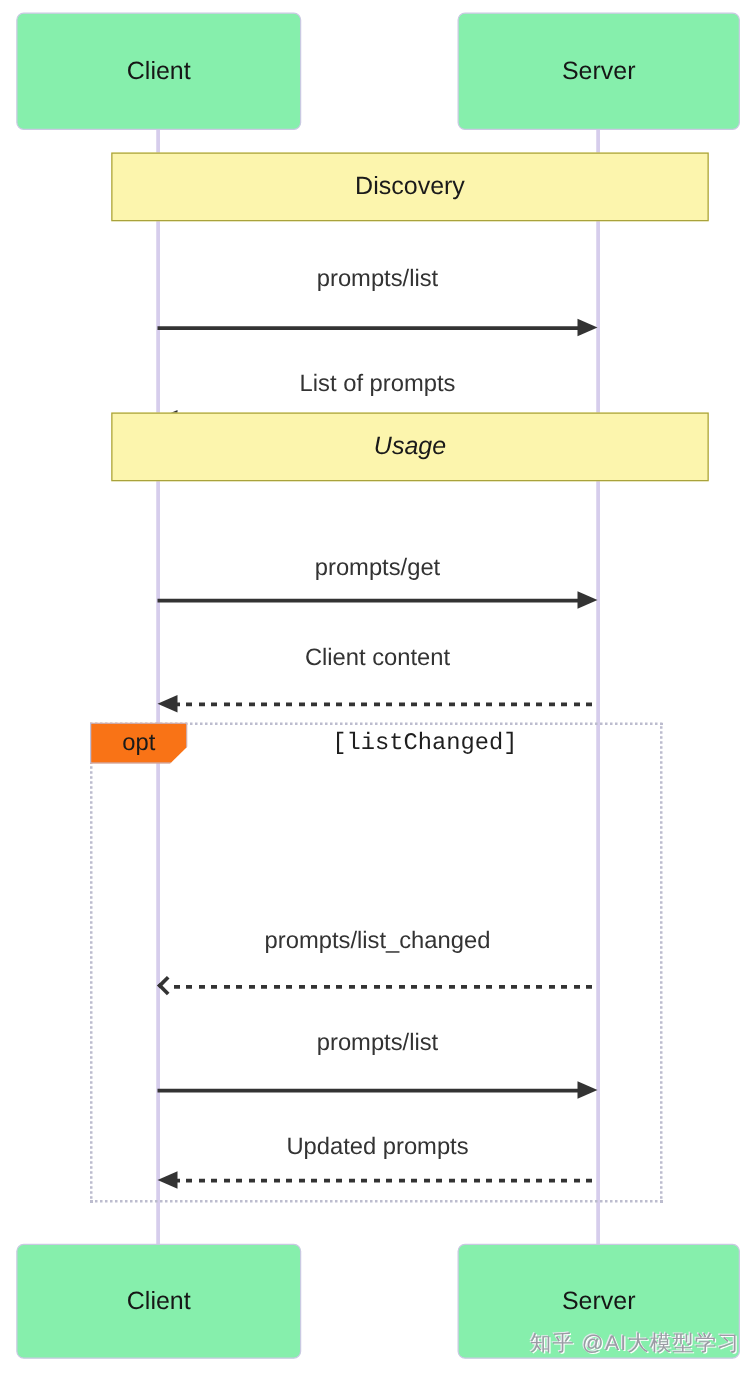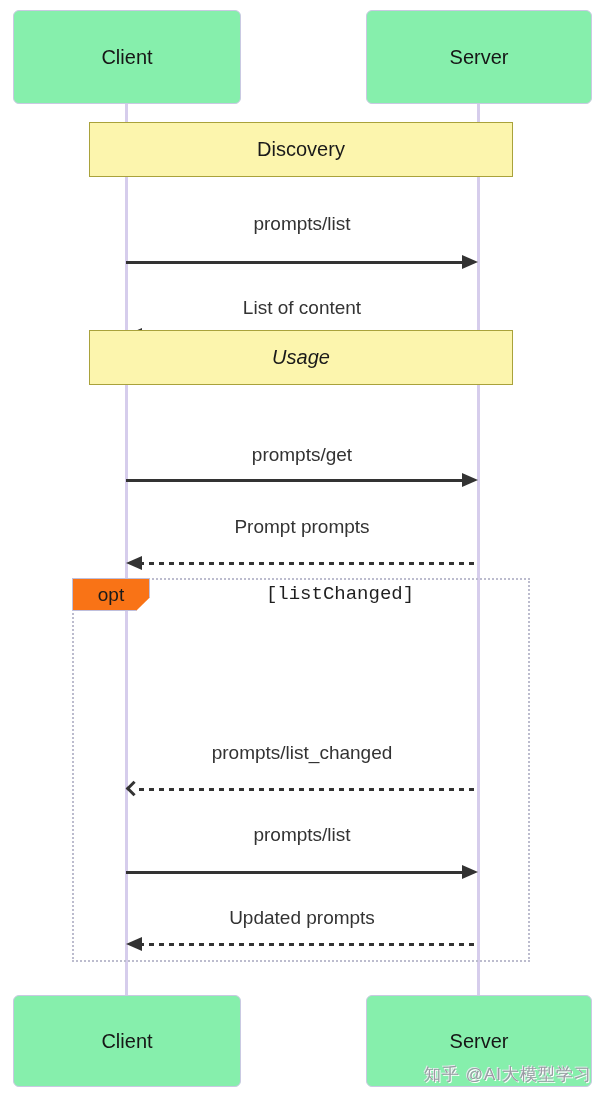--- a/index.html
+++ b/index.html
@@ -29,21 +29,21 @@
   .lifeline {
     position: absolute;
     width: 3px;
     background: #D6CDEC;
     z-index: 1;
   }
   
   .banner {
     position: absolute;
     left: 89px;
-    width: 424px;
+    width: 478px;
     height: 55px;
     background: #FCF5AD;
     border: 1px solid #A9A23B;
     display: flex;
     align-items: center;
     justify-content: center;
     font-size: 20px;
     color: #1a1a1a;
     z-index: 4;
   }
@@ -172,37 +172,37 @@
   <div class="banner" style="top:122px;">
     <span>Discovery</span>
   </div>
 
   <div class="msg-label" style="top:210px;">prompts/list</div>
   <div class="arrow to-right" style="top:254px;">
     <div class="line-solid"></div>
     <div class="head-right"></div>
   </div>
 
-  <div class="msg-label" style="top:294px;">List of content</div>
+  <div class="msg-label" style="top:294px;">List of prompts</div>
   <div class="arrow to-left" style="top:327px;">
     <div class="line-dashed"></div>
     <div class="head-left"></div>
   </div>
 
   <div class="banner" style="top:330px;font-style:italic;">
     <span>Usage</span>
   </div>
 
   <div class="msg-label" style="top:441px;">prompts/get</div>
   <div class="arrow to-right" style="top:472px;">
     <div class="line-solid"></div>
     <div class="head-right"></div>
   </div>
 
-  <div class="msg-label" style="top:513px;">Prompt prompts</div>
+  <div class="msg-label" style="top:513px;">Client content</div>
   <div class="arrow to-left" style="top:555px;">
     <div class="line-dashed"></div>
     <div class="head-left"></div>
   </div>
 
 
   <div class="msg-label" style="top:739px;">prompts/list_changed</div>
   <div class="arrow to-left" style="top:781px;">
     <div class="line-dashed"></div>
     <div class="head-left-open"></div>

